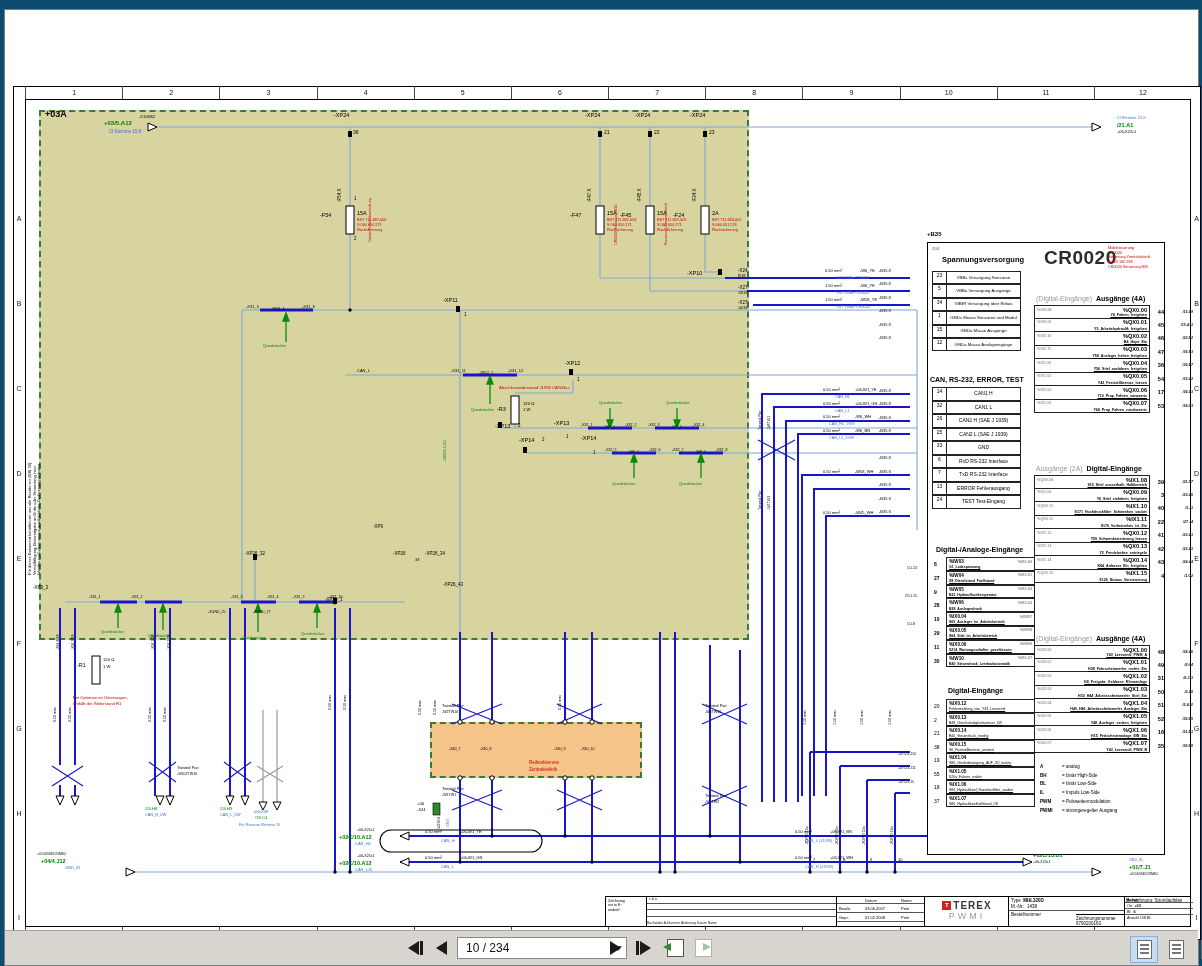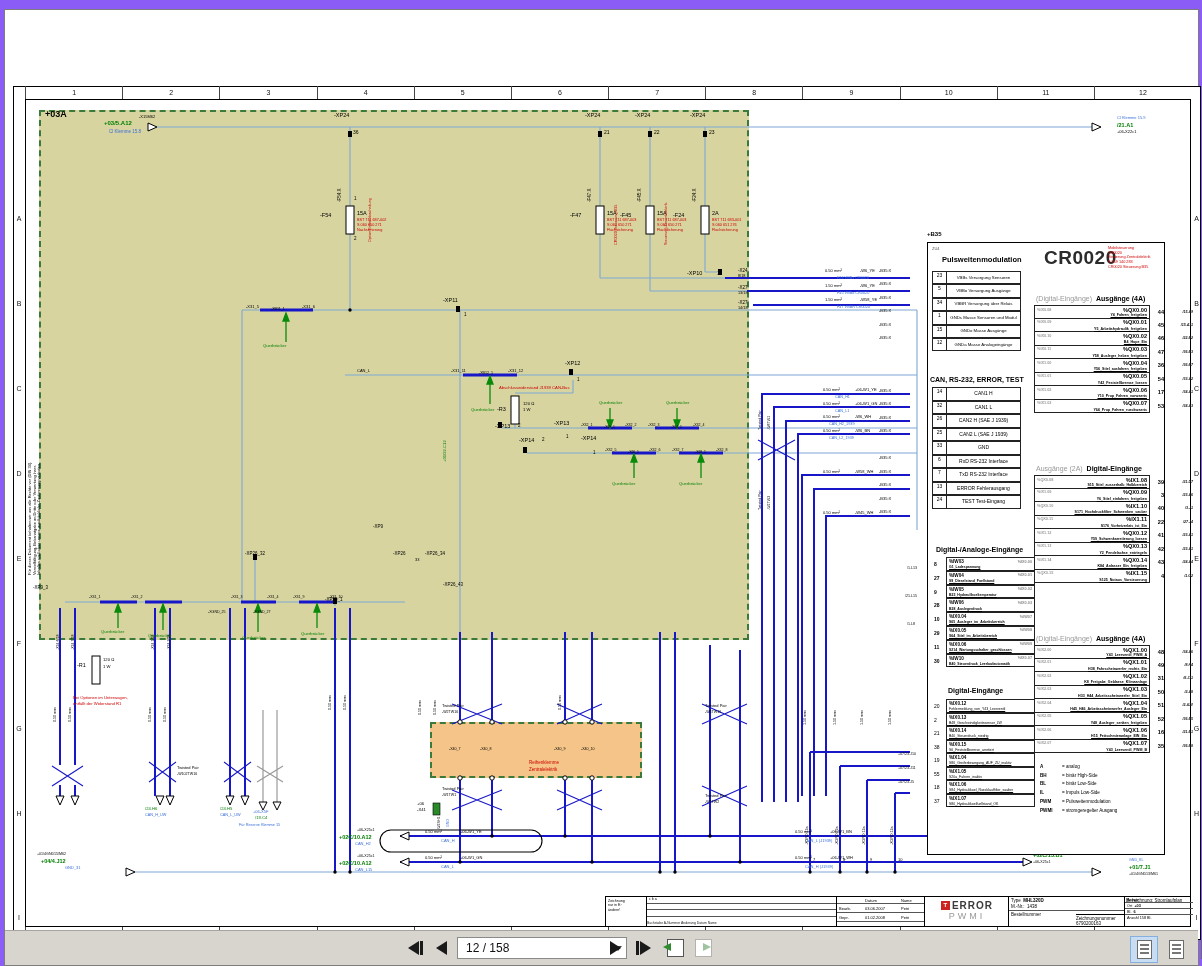--- a/index.html
+++ b/index.html
@@ -1,17 +1,17 @@
 <!DOCTYPE html>
 <html><head>
 <meta charset="utf-8">
 <style>
   html,body{margin:0;padding:0;width:1202px;height:966px;overflow:hidden;
     font-family:"Liberation Sans",sans-serif;background:#a6a6a6;}
-  .win{position:absolute;inset:0;background:#8b5cf6;}
+  .win{position:absolute;inset:0;background:#0c4a6e;}
   .win-inner{position:absolute;left:4px;top:9px;right:3px;bottom:0;background:#fff;border:1px solid #7d7d7d;}
   
   .page{position:absolute;left:8px;top:76px;width:1188px;height:854px;background:#fff;z-index:1;}
   .frame-outer{position:absolute;inset:0;border:1px solid #000;}
   .frame-inner{position:absolute;left:12px;top:13px;right:10px;bottom:13px;border:1px solid #000;}
   .colstrip{position:absolute;left:12px;right:10px;height:13px;display:flex;z-index:5;}
   .colstrip.top{top:0;}
   .colstrip.bot{bottom:0;}
   .colcell{flex:1;border-left:1px solid #444;font-size:7px;text-align:center;color:#111;line-height:13px;}
   .rowletterL{position:absolute;left:1px;width:10px;font-size:7px;color:#111;text-align:center;z-index:5;}
@@ -564,21 +564,21 @@
         <span class="lbl" style="left: 753px; top: 500px; font-size: 3.6px; transform: rotate(-90deg);">Twisted Pair</span>
         <span class="lbl" style="left: 762px; top: 500px; font-size: 3.6px; transform: rotate(-90deg);">-W1TW3</span>
         <span class="lbl" style="left: 23px; top: 565px; font-size: 4px; transform: rotate(-90deg);">Für dieses Dokument behalten wir uns alle Rechte vor (DIN 34).
 Vervielfältigung, Bekanntgabe an Dritte oder Verwertung ihres
 Inhaltes sind ohne unsere ausdrückliche Zustimmung verboten.</span>
       </div>
 
     <span class="ctl-tag">+B35</span>
     <div class="ctl">
       <span class="ctl-corner">ZU4</span>
-      <div class="ctl-title">Pulsweitenmodulation</div>
+      <div class="ctl-title">Spannungsversorgung</div>
       <div class="ctl-model">CR0020</div>
       <div class="ctl-rednote">Mobilsteuerung
 CR0020
 Steuerung Zentralelektrik
 S 859 140 283
 CR0020 Steuerung B35</div>
 
       <div class="ltab" style="left:4px;top:28px">
 
       <div class="lrow h13">
@@ -963,21 +963,21 @@
           </div>
         <div class="tb-daterow">
             <span style="width:24px">Gepr.</span>
             <span style="width:34px">01.02.2008</span>
             <span>Petri</span>
           </div>
       </div>
       <div class="tb-logo">
         <div class="terex-row">
           <span class="terex-sq">T</span>
-          <span class="terex-name">ERROR</span>
+          <span class="terex-name">TEREX</span>
         </div>
         <div class="fuchs-name">PWMI</div>
       </div>
       <div class="tb-type" style="font-size:4.5px">
         <div style="padding:1px 2px"><span>Type</span>&nbsp;&nbsp;<b>MHL320D</b></div>
         <div style="padding:0 2px;border-bottom:0.5px solid #555;padding-bottom:1px"><span>M.-Nr.:</span>&nbsp;&nbsp;<span>1438</span></div>
         <div style="padding:1px 2px"><span>Bestellnummer</span></div>
         <div style="padding:0 2px;position:relative">
             <span style="position:absolute;left:2px;top:-12px;margin-left:116px;width:100px"></span>
           </div>
@@ -999,21 +999,21 @@
 
     <div class="toolbar">
       <div class="navbtn" style="left:398px">
         <span class="tri-l"></span>
           <span class="vbar"></span>
       </div>
       <div class="navbtn" style="left:424px">
         <span class="tri-l"></span>
       </div>
       <div class="pagecombo">
-        <span class="ptext">12 / 158</span>
+        <span class="ptext">10 / 234</span>
         <span class="caret">
             <i></i>
           </span>
       </div>
       <div class="navbtn" style="left:598px">
         <span class="tri-r"></span>
       </div>
       <div class="navbtn" style="left:626px">
         <span class="vbar"></span>
           <span class="tri-r"></span>

